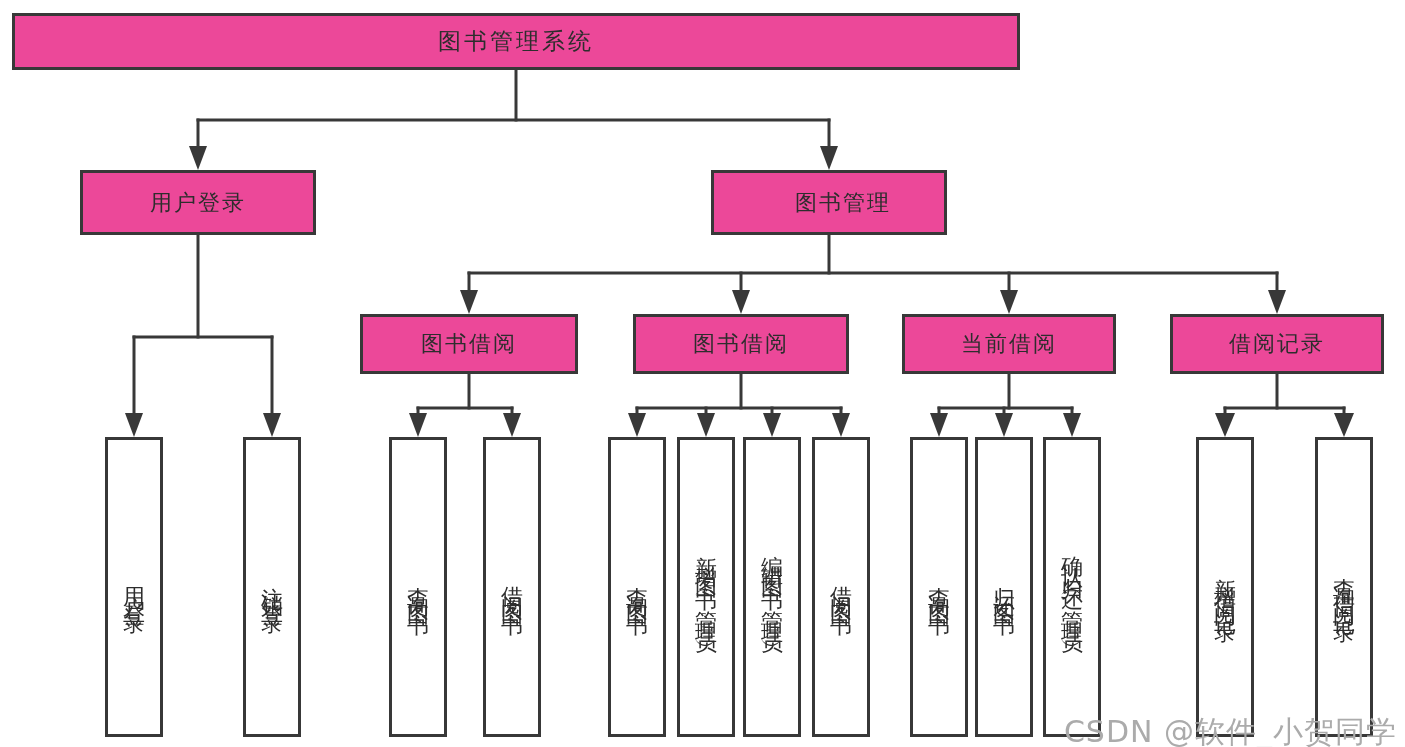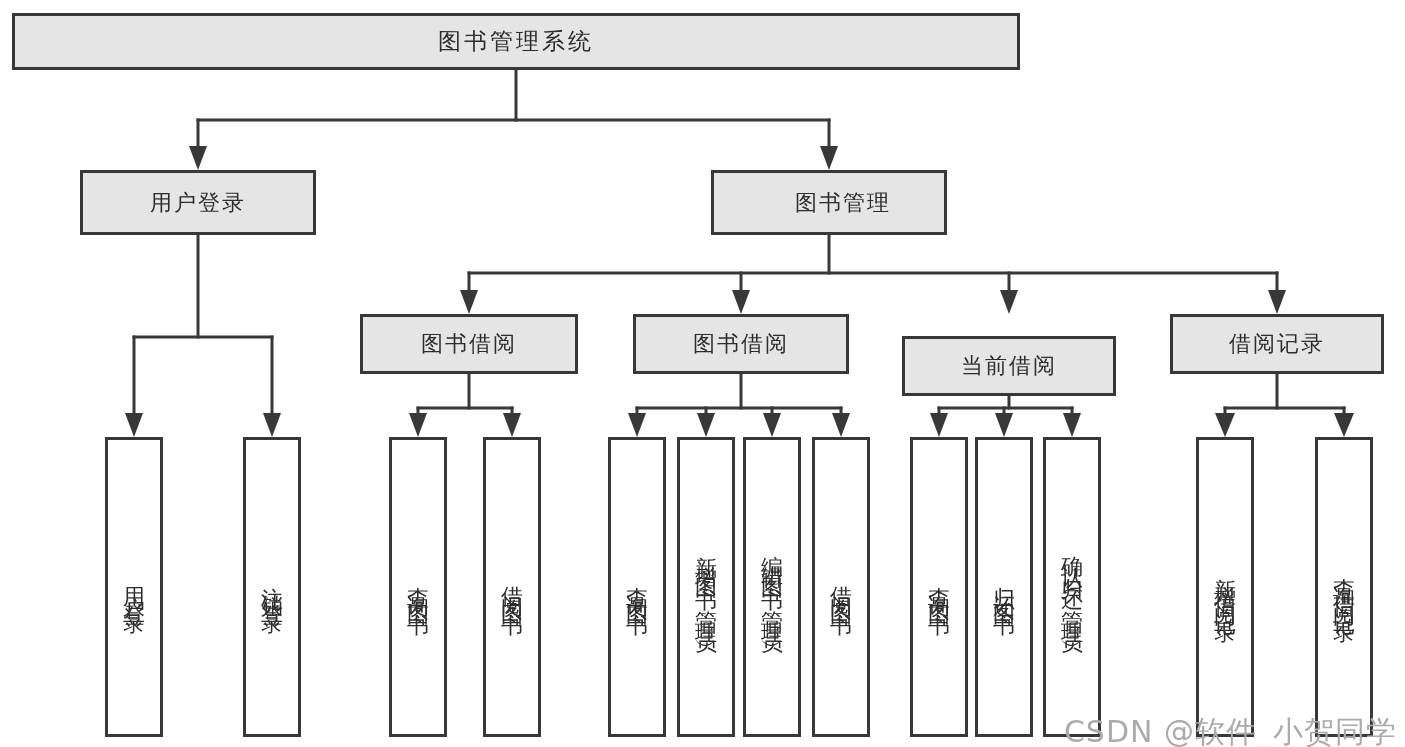--- a/index.html
+++ b/index.html
@@ -14,21 +14,21 @@
   }
   svg.connectors {
     position: absolute;
     left: 0; top: 0;
     width: 1405px; height: 747px;
   }
   .box {
     position: absolute;
     box-sizing: border-box;
     border: 3px solid #383838;
-    background: #e5e5e5;
+    background: #ec4899;
     display: flex;
     align-items: center;
     justify-content: center;
     font-size: 22px;
     letter-spacing: 2px;
     white-space: nowrap;
   }
   .box.root { font-size: 23px; letter-spacing: 3px; }
   .vbox {
     position: absolute;
@@ -143,21 +143,21 @@
   <div class="box" style="left:711px; top:170px; width:236px; height:65px;padding-left:28px;">
     <span>图书管理</span>
   </div>
 
   <div class="box" style="left:360px; top:314px; width:218px; height:60px;">
     <span>图书借阅</span>
   </div>
   <div class="box" style="left:633px; top:314px; width:216px; height:60px;">
     <span>图书借阅</span>
   </div>
-  <div class="box" style="left:902px; top:314px; width:214px; height:60px;margin-top:22px;">
+  <div class="box" style="left:902px; top:314px; width:214px; height:60px;">
     <span>当前借阅</span>
   </div>
   <div class="box" style="left:1170px; top:314px; width:214px; height:60px;">
     <span>借阅记录</span>
   </div>
 
   <div class="vbox" style="left:105px;">
     <span class="vtext">用户登录</span>
   </div>
   <div class="vbox" style="left:243px;">

